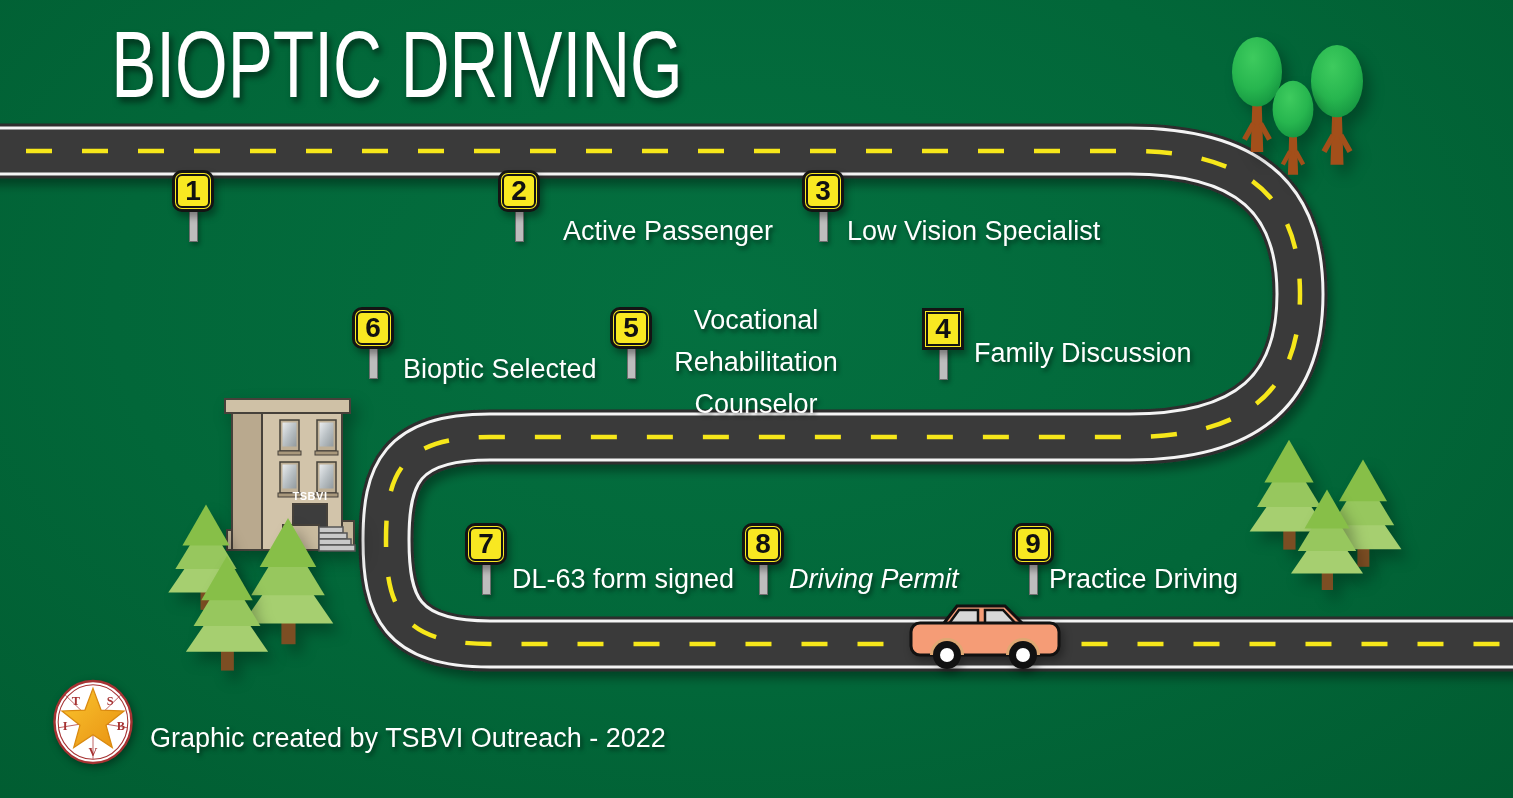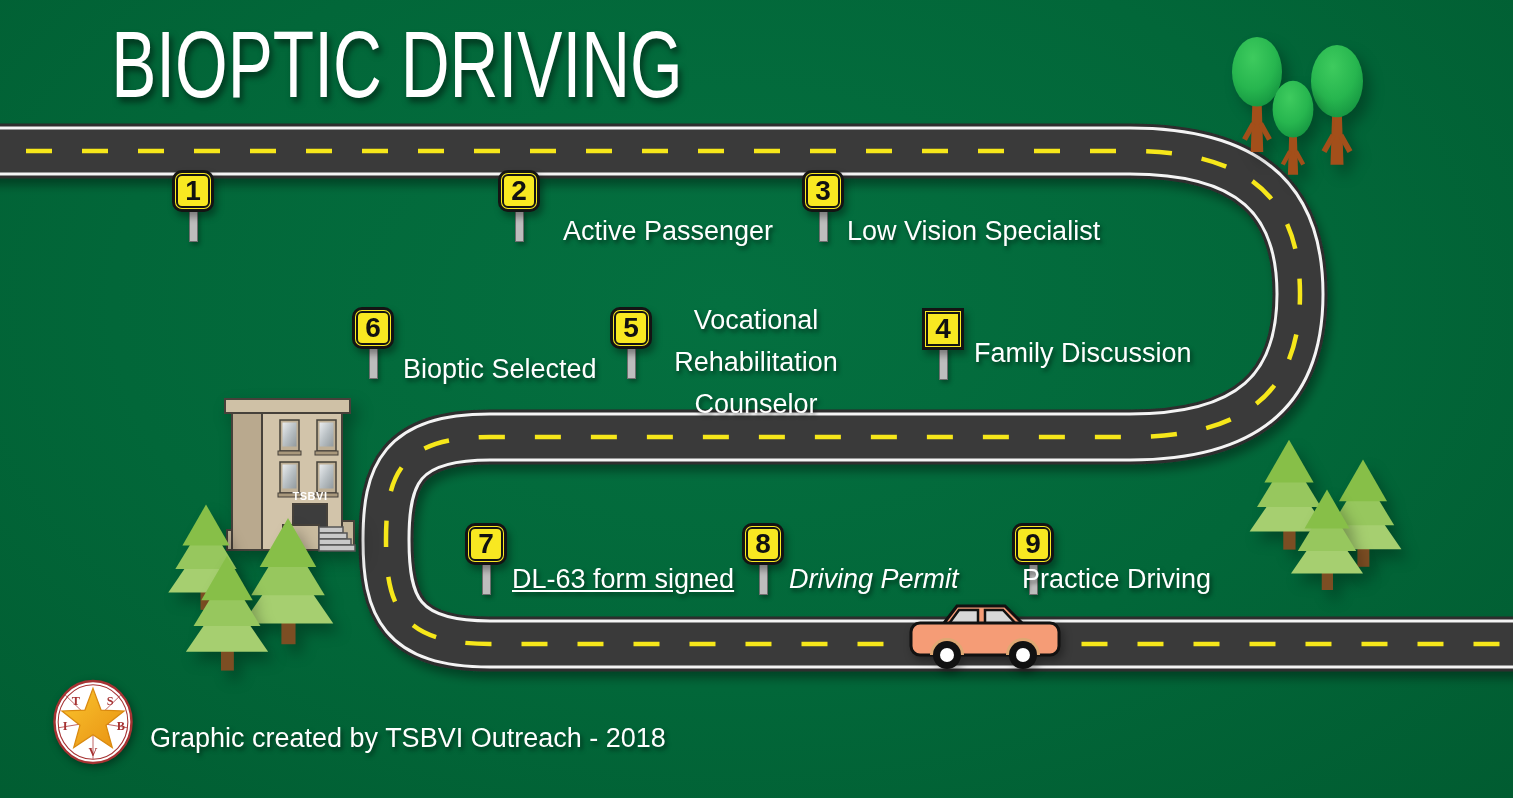--- a/index.html
+++ b/index.html
@@ -209,37 +209,37 @@
     <div class="post"></div>
   </div>
   <div class="label" style="left:974px;top:338px;">Family Discussion</div>
 
   <div class="sign" style="left:465px;top:523px;">
     <div class="plate">
         <span class="num">7</span>
       </div>
     <div class="post"></div>
   </div>
-  <div class="label" style="left:512px;top:564px;text-decoration:underline;">DL-63 form signed</div>
+  <div class="label" style="left:512px;top:564px;">DL-63 form signed</div>
 
   <div class="sign" style="left:742px;top:523px;">
     <div class="plate">
         <span class="num">8</span>
       </div>
     <div class="post"></div>
   </div>
   <div class="label" style="left:789px;top:564px;font-style:italic;">Driving Permit</div>
 
   <div class="sign" style="left:1012px;top:523px;">
     <div class="plate">
         <span class="num">9</span>
       </div>
     <div class="post"></div>
   </div>
-  <div class="label" style="left:1022px;top:564px;">Practice Driving</div>
+  <div class="label" style="left:1049px;top:564px;">Practice Driving</div>
 
   <svg class="car" width="160" height="74" viewBox="0 0 160 74">
     <polygon points="36,30 52,9 100,9 121,30" fill="#f59c76" stroke="#111111" stroke-width="3"></polygon>
     <polygon points="54,13 73,13 73,28 43,28" fill="#d8d8d8" stroke="#111111" stroke-width="2.5"></polygon>
     <polygon points="80,13 98,13 112,28 80,28" fill="#d8d8d8" stroke="#111111" stroke-width="2.5"></polygon>
     <rect x="6" y="26" width="148" height="32" rx="9" fill="#f59c76" stroke="#111111" stroke-width="3"></rect>
     <path d="M 27 58 A 15 15 0 0 1 57 58" fill="none" stroke="#dfa873" stroke-width="4"></path>
     <path d="M 103 58 A 15 15 0 0 1 133 58" fill="none" stroke="#dfa873" stroke-width="4"></path>
     <circle cx="42" cy="58" r="14" fill="#111111"></circle>
       <circle cx="42" cy="58" r="7" fill="#ffffff"></circle>
@@ -260,15 +260,15 @@
     <polygon points="50,12 59.8,38.4 87.9,39.5 65.9,57 73.5,84.2 50,68.5 26.5,84.2 34.1,57 12.1,39.5 40.2,38.4" fill="url(#gradStar)" stroke="#d9890f" stroke-width="1.5"></polygon>
     <g fill="#a63333" font-family="'Liberation Serif', serif" font-weight="bold" font-size="15" text-anchor="middle">
       <text x="29" y="32">T</text>
       <text x="71" y="32">S</text>
       <text x="16" y="63">I</text>
       <text x="84" y="63">B</text>
       <text x="50" y="95">V</text>
     </g>
   </svg>
 
-  <div class="credit">Graphic created by TSBVI Outreach - 2018</div>
+  <div class="credit">Graphic created by TSBVI Outreach - 2022</div>
 
 </div>
 
 </body></html>

